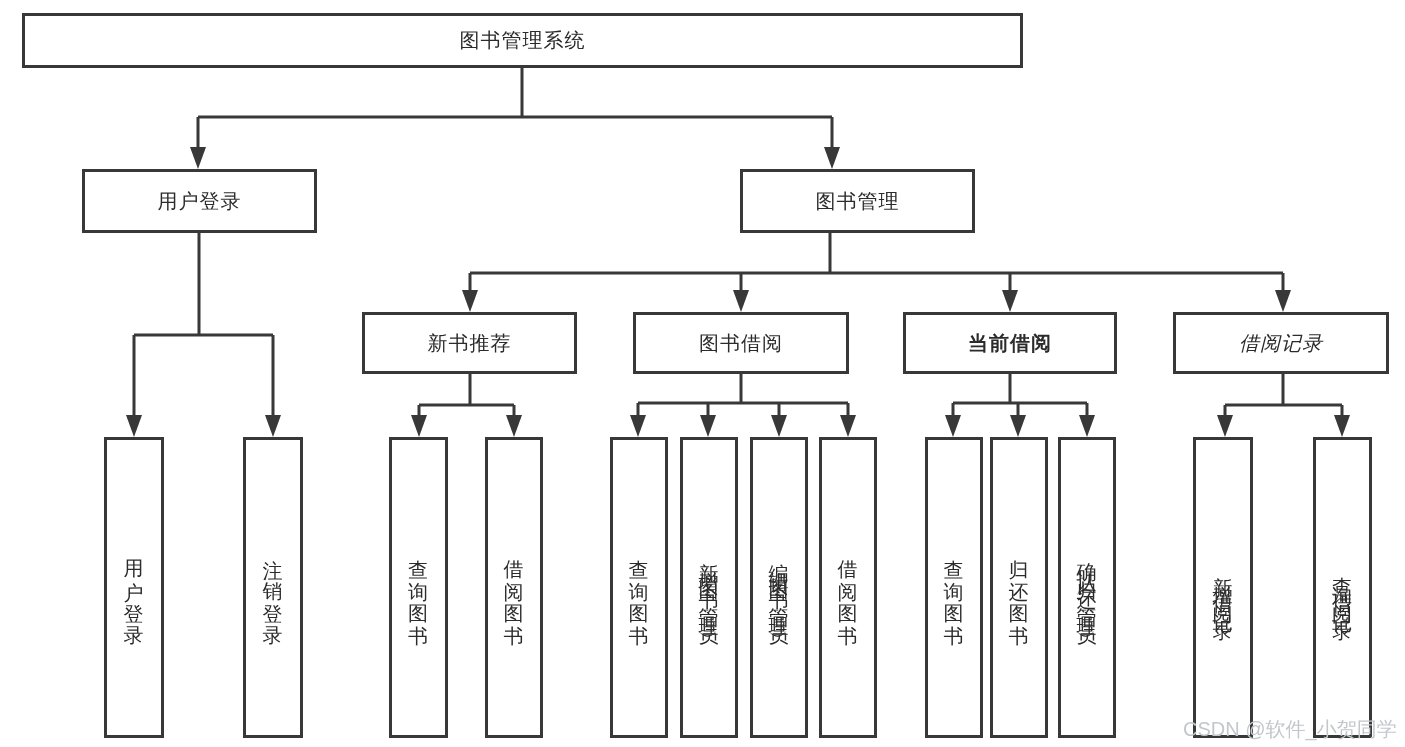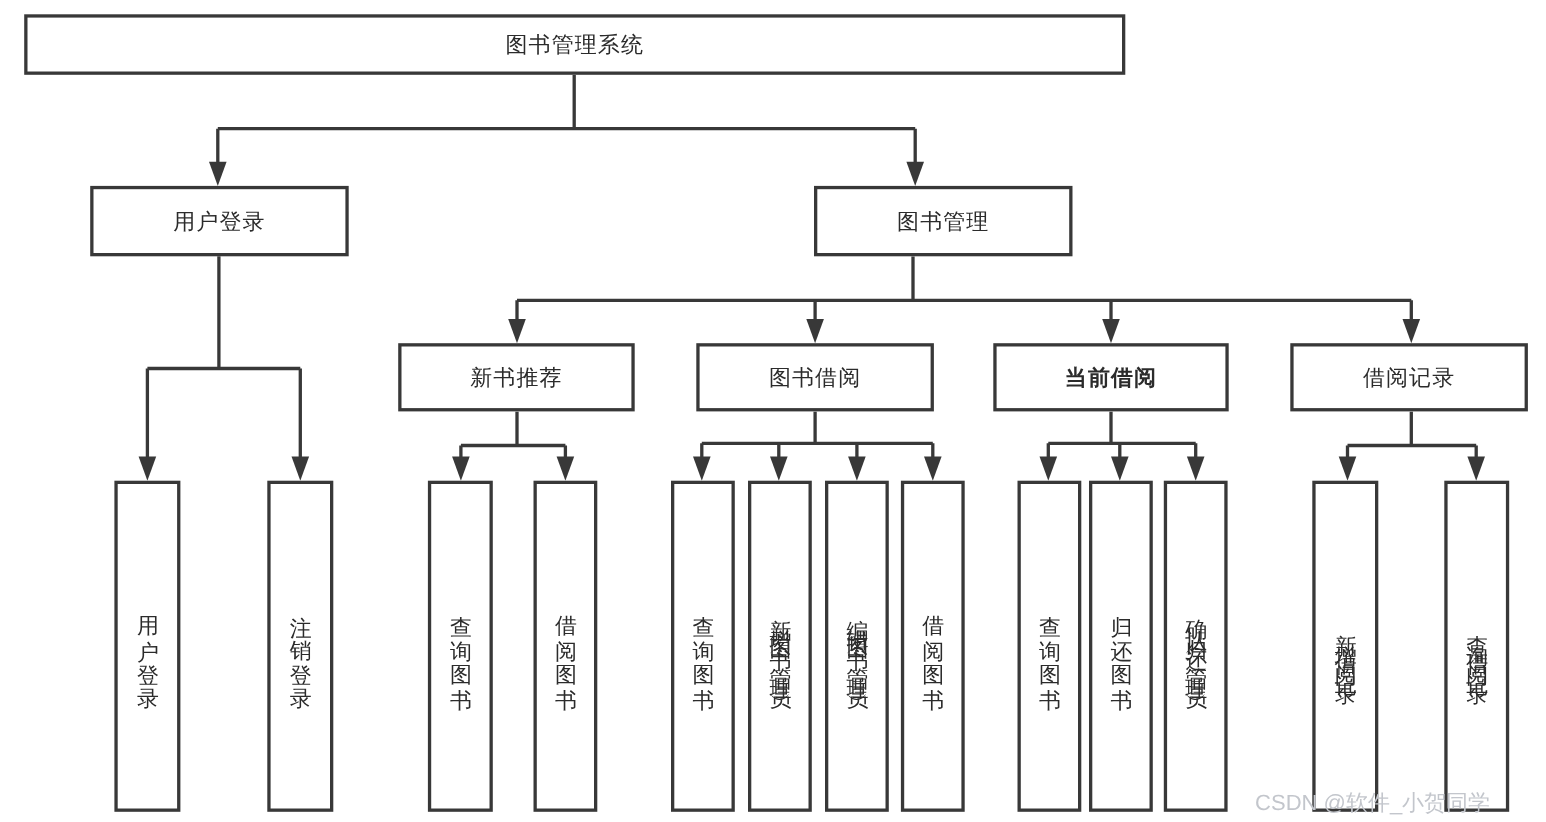--- a/index.html
+++ b/index.html
@@ -21,21 +21,21 @@
   .lvl2  { top:169px; width:235px; height:64px; }
   .lvl3  { top:312px; height:62px;text-align:right; }
   .leaf  { top:437px; width:60px; height:301px; }
   .vtxt {
     writing-mode:vertical-rl; text-orientation:mixed;
     letter-spacing:9px; font-size:20px; line-height:1;
     white-space:nowrap;
   }
   .sp4 { letter-spacing:22px; }
   #watermark {
-    position:absolute; left:1141px; top:716px; width:220px;
+    position:absolute; left:1183px; top:716px; width:220px;
     font-size:20px; color:var(--wm); white-space:nowrap; z-index:5;
     letter-spacing:0px;
   }
 </style>
 </head>
 <body>
 
 <div id="stage">
 
   <svg id="wires" viewBox="0 0 1405 747" xmlns="http://www.w3.org/2000/svg" aria-hidden="true">
@@ -87,21 +87,21 @@
 
   <div class="node lvl3" style="left:362px;width:215px;">
     <span>新书推荐</span>
   </div>
   <div class="node lvl3" style="left:633px;width:216px;">
     <span>图书借阅</span>
   </div>
   <div class="node lvl3" style="left:903px;width:214px;font-weight:bold;">
     <span>当前借阅</span>
   </div>
-  <div class="node lvl3" style="left:1173px;width:216px;">
+  <div class="node lvl3" style="left:1173px;width:216px;font-style:italic;">
     <span>借阅记录</span>
   </div>
 
   <div class="node leaf" style="left:104px;">
     <span class="vtxt sp4">用户登录</span>
   </div>
   <div class="node leaf" style="left:243px;">
     <span class="vtxt sp4">注销登录</span>
   </div>
 

